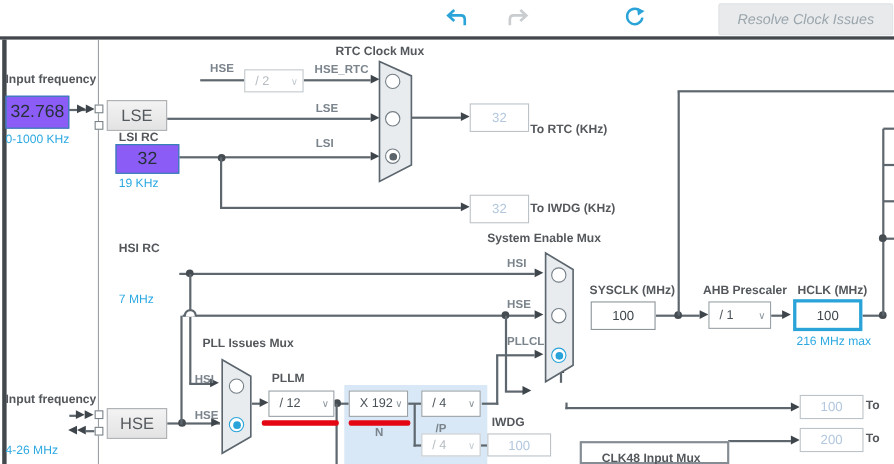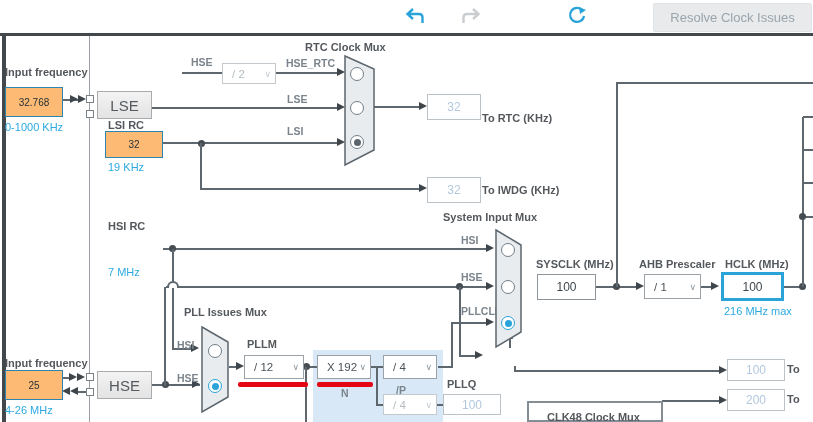--- a/index.html
+++ b/index.html
@@ -1,19 +1,19 @@
 <!DOCTYPE html>
 <html><head>
 <meta charset="utf-8">
 <style>
   html,body{margin:0;padding:0;background:#fff;}
   #root{position:relative;width:813px;height:422px;overflow:hidden;background:#fff;
         font-family:"Liberation Sans",sans-serif;}
   
-  #toolbar{position:absolute;left:0;top:0;width:721px;height:33px;background:#fff;}
+  #toolbar{position:absolute;left:0;top:0;width:721px;height:33px;background:#fff;font-style:italic;}
   .tool-btn{position:absolute;cursor:pointer;}
   #resolve-btn{position:absolute;left:653px;top:3px;width:157px;height:27px;background:#e8eaec;
       border:1px solid #e0e3e5;border-radius:2px;color:#9aa5ac;font-size:13px;
       display:flex;align-items:center;justify-content:center;}
   
   .frame{position:absolute;background:#43484d;}
   .pin{position:absolute;width:1px;background:#9aa0a6;}
   
   .h{position:absolute;height:2px;background:#5e676e;}
   .v{position:absolute;width:2px;background:#5e676e;}
@@ -23,22 +23,22 @@
       border-top:4.5px solid transparent;border-bottom:4.5px solid transparent;}
   .au{position:absolute;width:0;height:0;border-bottom:8px solid #3e454b;
       border-left:4.5px solid transparent;border-right:4.5px solid transparent;}
   .dt{position:absolute;width:7px;height:7px;border-radius:50%;background:#454c52;}
   .hop{position:absolute;width:12px;height:7px;background:#fff;border:2px solid #5e676e;
       border-bottom:none;border-radius:6px 6px 0 0;box-sizing:border-box;}
   .sq{position:absolute;width:8px;height:8px;background:#fff;border:1.5px solid #7a8288;box-sizing:border-box;}
   
   .block{position:absolute;background:linear-gradient(#f3f3f3,#e3e3e3);border:1px solid #a8acaf;
       display:flex;align-items:center;justify-content:center;font-size:15px;color:#555a5e;box-sizing:border-box;}
-  .bluebox{position:absolute;background:#fdba74;border:1px solid #2d84ae;box-sizing:border-box;
-      display:flex;align-items:center;justify-content:center;font-size:10px;color:#263238;cursor:text;}
+  .bluebox{position:absolute;background:#8b5cf6;border:1px solid #2d84ae;box-sizing:border-box;
+      display:flex;align-items:center;justify-content:center;font-size:16px;color:#263238;cursor:text;}
   .vbox{position:absolute;background:#fff;border:1px solid #8d959b;box-sizing:border-box;
       display:flex;align-items:center;justify-content:center;font-size:12px;color:#3f474d;}
   .vbox.dis{border-color:#bcc3c8;color:#b3c8df;}
   .vbox.hl{border:3px solid #2aa4d8;}
   .dd{position:absolute;background:#fff;border:1px solid #9aa2a8;box-sizing:border-box;font-size:11.5px;
       color:#4a5258;display:flex;align-items:center;padding-left:9px;cursor:pointer;}
   .dd .chev{position:absolute;right:4px;top:50%;transform:translateY(-50%);color:#8b959c;font-size:9px;}
   .dd .chev::after{content:"\2228";}
   .dd.dis{color:#b4bcc1;border-color:#c3c9cd;}
   .dd.dis .chev{color:#c5ccd1;}
@@ -201,21 +201,21 @@
   <div class="radio" style="left:350px;top:101px"></div>
   <div class="radio sel-gray" style="left:350px;top:135px"></div>
   <div class="vbox dis" style="left:427px;top:94px;width:54px;height:26px">32</div>
   <div class="lbl" style="left:482px;top:112px">To RTC (KHz)</div>
   <div class="vbox dis" style="left:427px;top:177px;width:54px;height:26px">32</div>
   <div class="lbl" style="left:482px;top:184px">To IWDG (KHz)</div>
 
   <div class="lbl" style="left:108px;top:220px">HSI RC</div>
   <div class="bluelbl" style="left:108px;top:266px">7 MHz</div>
 
-  <div class="lbl" style="left:443px;top:211px">System Input Mux</div>
+  <div class="lbl" style="left:443px;top:211px">System Enable Mux</div>
   <div class="sig" style="left:461px;top:234px">HSI</div>
   <div class="sig" style="left:461px;top:271px">HSE</div>
   <div class="sig" style="left:461px;top:305px">PLLCLK</div>
   <svg class="muxsvg" style="left:494px;top:228px" width="30" height="122" viewBox="0 0 30 122">
     <polygon points="2,2 27,17 27,104 2,119" fill="#e8ecef" stroke="#5c666e" stroke-width="1.5"></polygon>
   </svg>
   <div class="radio" style="left:501px;top:243px"></div>
   <div class="radio" style="left:501px;top:280px"></div>
   <div class="radio sel-blue" style="left:501px;top:316px"></div>
   <div class="lbl" style="left:536px;top:258px">SYSCLK (MHz)</div>
@@ -224,21 +224,20 @@
   <div class="lbl" style="left:639px;top:258px">AHB Prescaler</div>
   <div class="dd" style="left:644px;top:274px;width:57px;height:25px">
     <span>/ 1</span>
       <span class="chev"></span>
   </div>
   <div class="lbl" style="left:725px;top:258px">HCLK (MHz)</div>
   <div class="vbox hl" style="left:721px;top:272px;width:63px;height:29px">100</div>
   <div class="bluelbl" style="left:724px;top:305px">216 MHz max</div>
 
   <div class="lbl" style="left:5px;top:357px">Input frequency</div>
-  <div class="bluebox" style="left:5px;top:370px;width:58px;height:30px">25</div>
   <div class="bluelbl" style="left:5px;top:404px">4-26 MHz</div>
   <i class="sq" style="left:86px;top:373px"></i>
   <i class="sq" style="left:86px;top:388px"></i>
   <div class="block" style="left:97px;top:371px;width:55px;height:28px">HSE</div>
 
   <div class="lbl" style="left:184px;top:306px">PLL Issues Mux</div>
   <div class="sig" style="left:177px;top:339px">HSI</div>
   <div class="sig" style="left:177px;top:372px">HSE</div>
   <svg class="muxsvg" style="left:200px;top:325px" width="31" height="90" viewBox="0 0 31 90">
     <polygon points="2,2 28,17 28,72 2,87" fill="#e8ecef" stroke="#5c666e" stroke-width="1.5"></polygon>
@@ -260,24 +259,24 @@
   <div class="sig" style="left:341px;top:387px">N</div>
   <div class="dd" style="left:383px;top:355px;width:54px;height:24px">
     <span>/ 4</span>
       <span class="chev"></span>
   </div>
   <div class="sig" style="left:396px;top:384px">/P</div>
   <div class="dd dis" style="left:383px;top:394px;width:54px;height:21px">
     <span>/ 4</span>
       <span class="chev"></span>
   </div>
-  <div class="lbl" style="left:447px;top:378px">PLLQ</div>
+  <div class="lbl" style="left:447px;top:378px">IWDG</div>
   <div class="vbox dis" style="left:443px;top:394px;width:58px;height:21px">100</div>
 
   <div class="groupbox" style="left:527px;top:401px;width:136px;height:21px">
-    <div class="lbl" style="left:18px;top:8px;position:absolute">CLK48 Clock Mux</div>
+    <div class="lbl" style="left:18px;top:8px;position:absolute">CLK48 Input Mux</div>
   </div>
   <div class="vbox dis" style="left:727px;top:359px;width:58px;height:22px">100</div>
   <div class="lbl" style="left:787px;top:363px">To</div>
   <div class="vbox dis" style="left:727px;top:389px;width:58px;height:22px">200</div>
   <div class="lbl" style="left:787px;top:393px">To</div>
 
 </div>
 
 </body></html>

